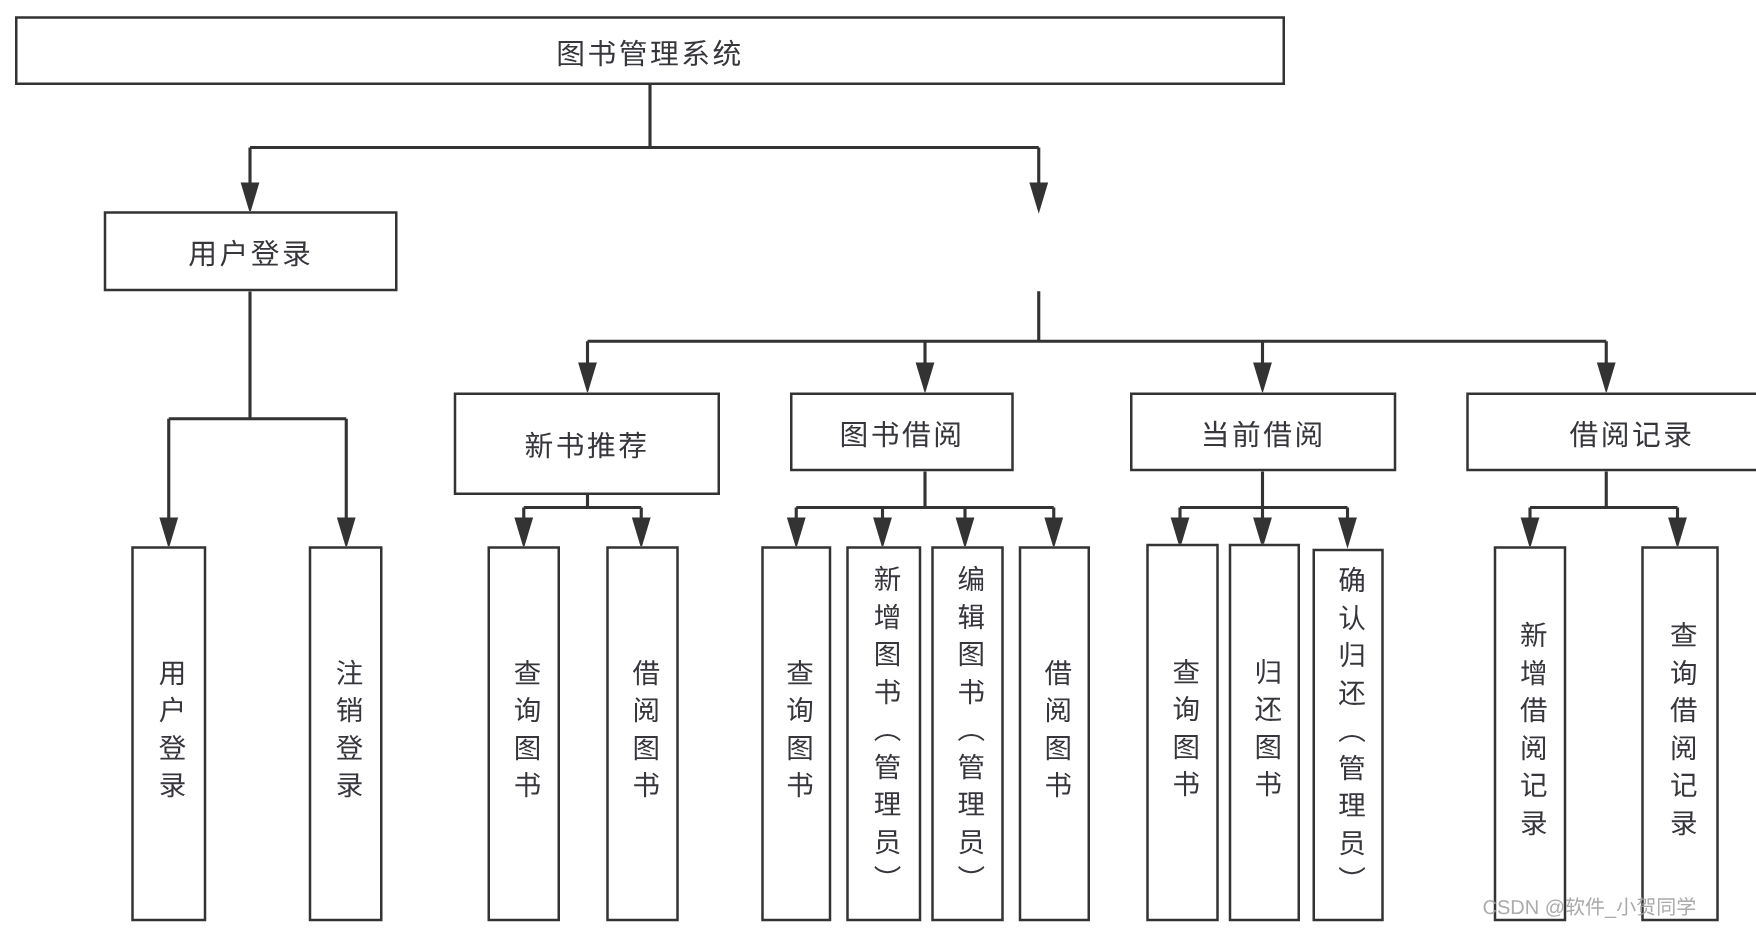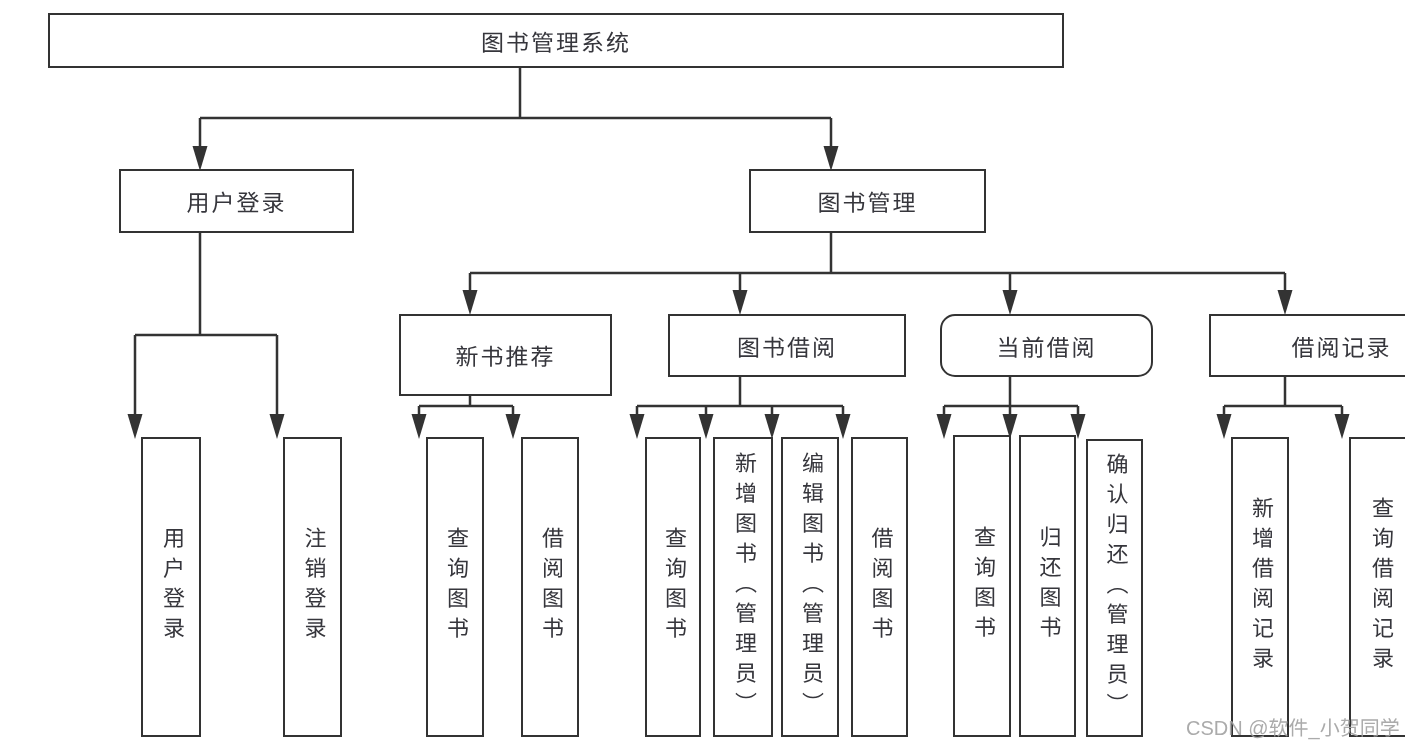--- a/index.html
+++ b/index.html
@@ -24,41 +24,40 @@
   }
   .node {
     position: absolute;
     box-sizing: border-box;
     border: 2.5px solid #333333;
     background: #ffffff;
     display: flex;
     align-items: center;
     justify-content: center;
     z-index: 2;
-    margin-left: 36px;
   }
   .hbox .lbl {
     font-size: 23px;
     letter-spacing: 2px;
     color: #36363c;
     white-space: nowrap;
   }
   .vbox .lbl {
     writing-mode: vertical-rl;
     text-orientation: mixed;
     font-size: 22px;
     line-height: 1;
     letter-spacing: 8px;
     color: #36363c;
   }
   .watermark {
     position: absolute;
     left: 1186px;
     top: 712px;
-    font-size: 20px;
+    font-size: 16px;
     color: #a2a2a2;
     opacity: 0.9;
     white-space: nowrap;
     z-index: 5;
   }
 </style>
 </head>
 <body>
 
 <div class="canvas">
@@ -96,31 +95,28 @@
     </g>
   </svg>
 
   <div class="node hbox" style="left:12px; top:13px; width:1016px; height:55px;">
     <span class="lbl">图书管理系统</span>
   </div>
 
   <div class="node hbox" style="left:83px; top:169px; width:235px; height:64px;">
     <span class="lbl">用户登录</span>
   </div>
-  <div class="node hbox" style="left:713px; top:169px; width:237px; height:64px;">
-    <span class="lbl">图书管理</span>
-  </div>
 
   <div class="node hbox" style="left:363px; top:314px; width:213px; height:82px;">
     <span class="lbl">新书推荐</span>
   </div>
-  <div class="node hbox" style="left:632px; top:314px; width:238px; height:63px;">
+  <div class="node hbox" style="left:632px; top:314px; width:179px; height:63px;">
     <span class="lbl">图书借阅</span>
   </div>
-  <div class="node hbox" style="left:904px; top:314px; width:213px; height:63px;border-radius:15px;">
+  <div class="node hbox" style="left:904px; top:314px; width:213px; height:63px;">
     <span class="lbl">当前借阅</span>
   </div>
   <div class="node hbox" style="left:1173px; top:314px; width:265px; height:63px;">
     <span class="lbl">借阅记录</span>
   </div>
 
   <div class="node vbox" style="left:105px; top:437px; width:60px; height:300px;">
     <span class="lbl">用户登录</span>
   </div>
   <div class="node vbox" style="left:247px; top:437px; width:59px; height:300px;">

